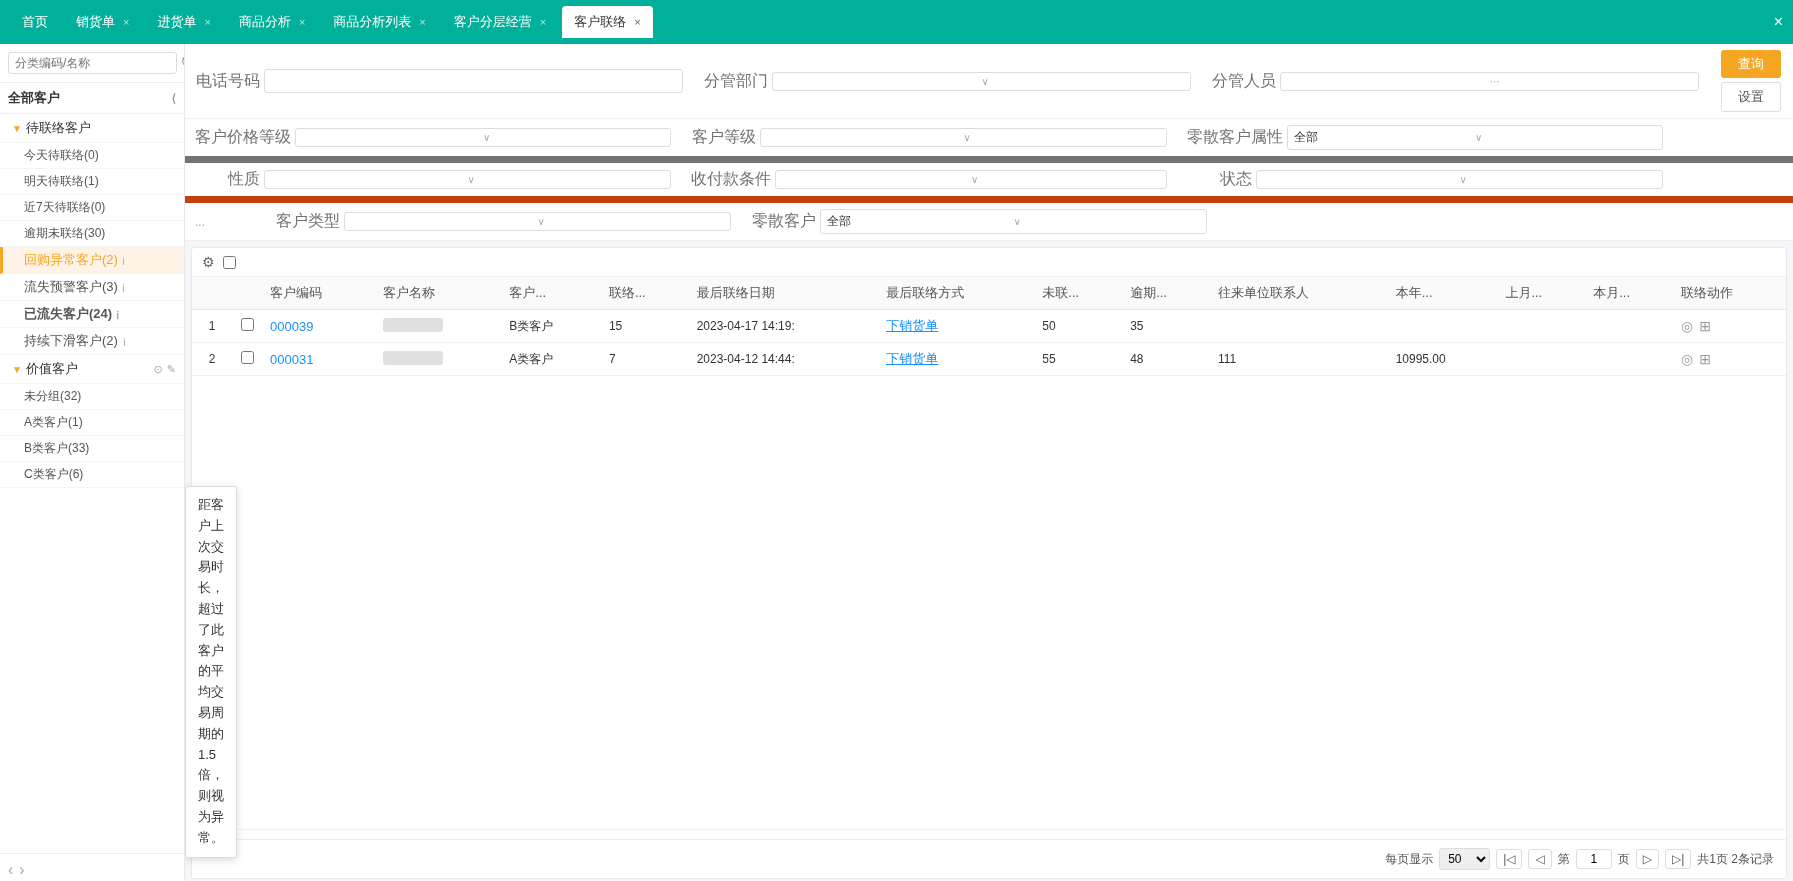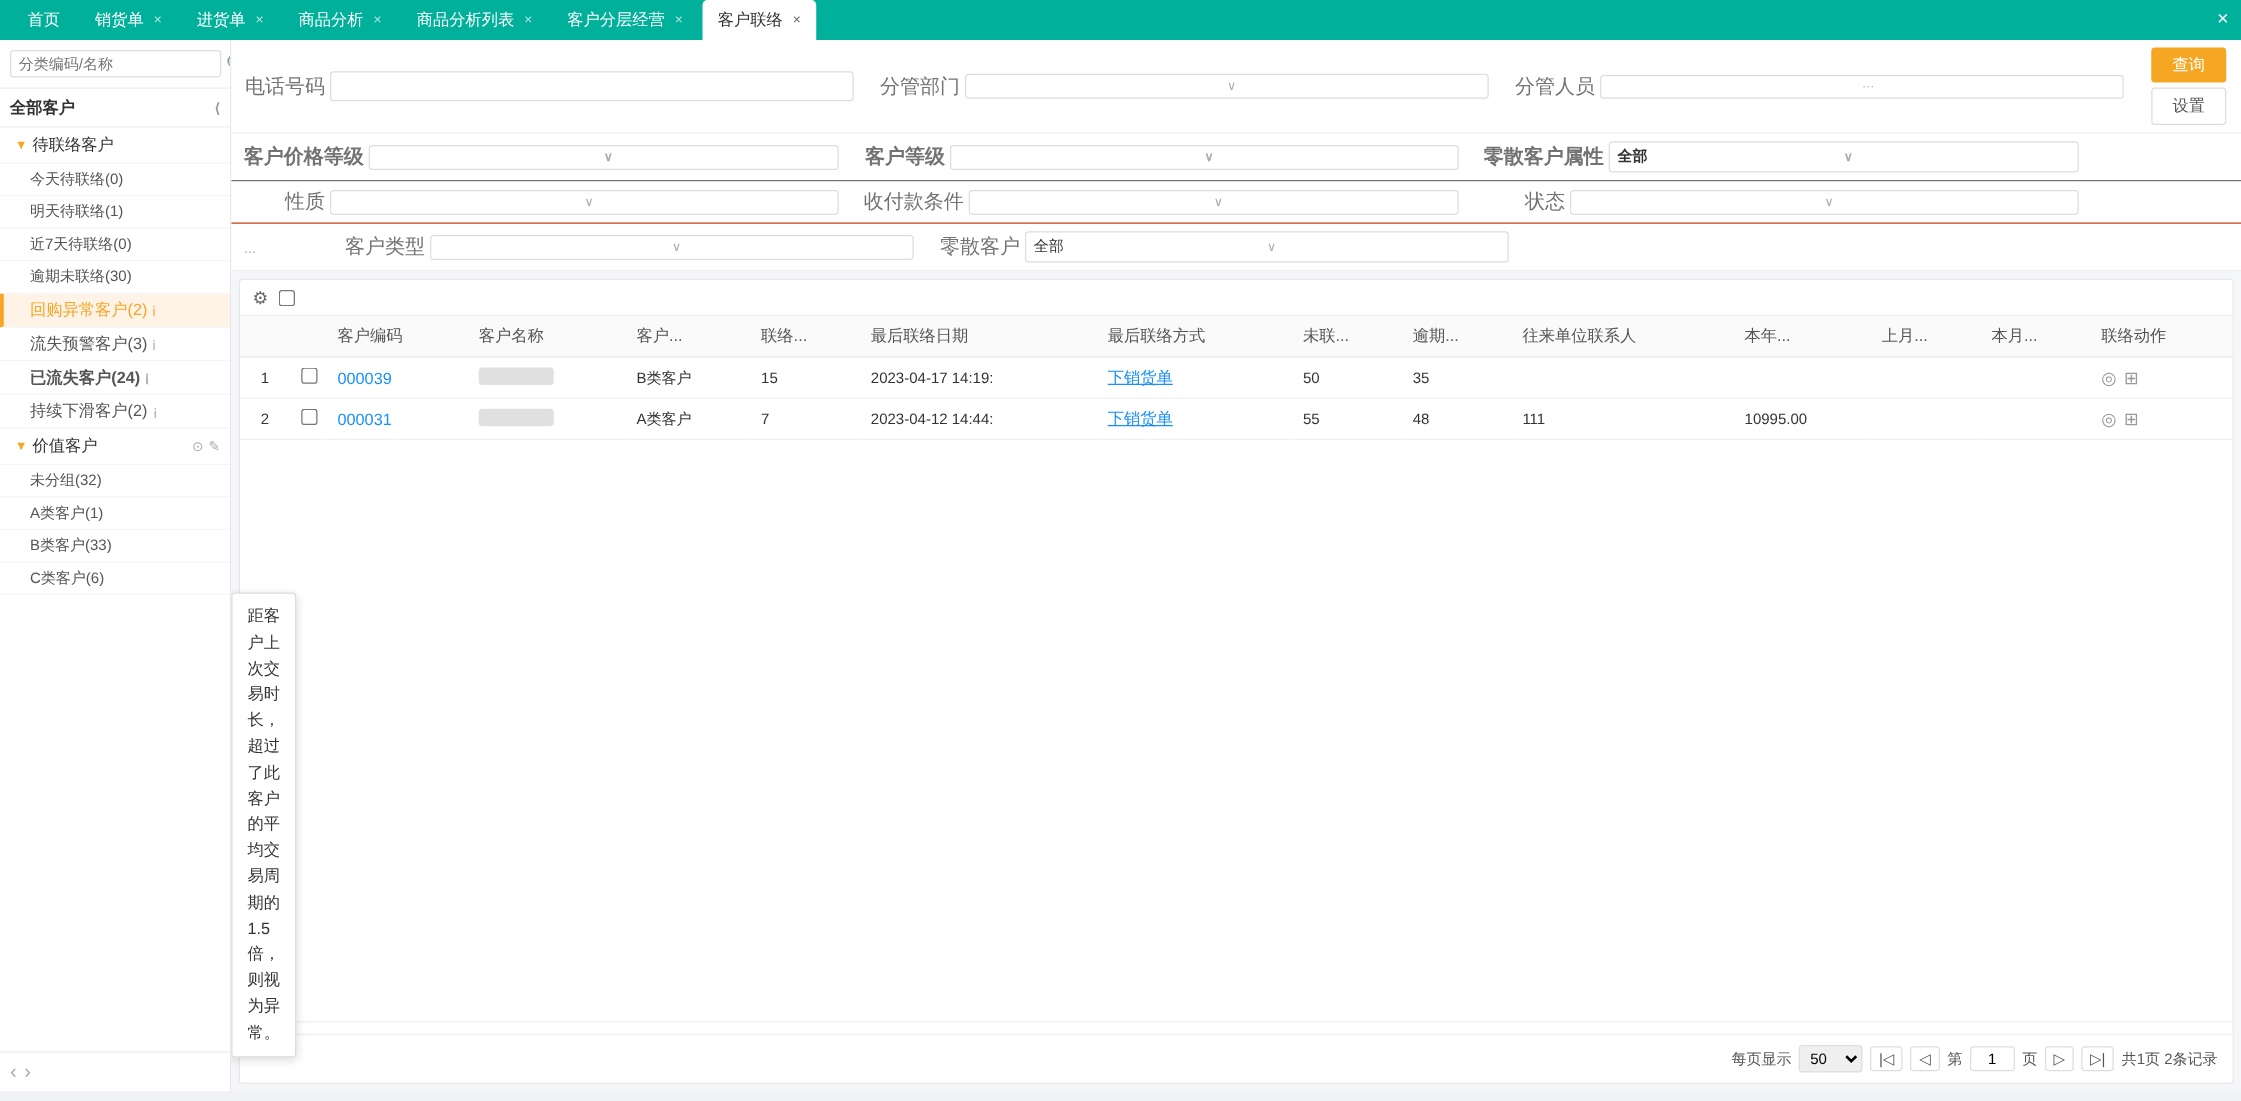--- a/index.html
+++ b/index.html
@@ -1,20 +1,20 @@
 <!DOCTYPE html>
 <html><head>
   <meta charset="utf-8">
   <style>
     * { box-sizing: border-box; margin: 0; padding: 0; font-family: 'Microsoft YaHei', Arial, sans-serif; font-size: 13px; }
     body { background: #f0f2f5; overflow: hidden; width: 1793px; height: 881px; }
 
     
     .top-nav {
-      display: flex; align-items: center; background: #00b09b; height: 32px; padding: 0 10px; gap: 4px;
+      display: flex; align-items: center; background: #00b09b; height: 44px; padding: 0 10px; gap: 4px;
     }
     .top-nav .tab {
       display: flex; align-items: center; gap: 4px; padding: 0 12px; height: 32px; border-radius: 4px 4px 0 0;
       color: #fff; cursor: pointer; font-size: 13px; white-space: nowrap;
     }
     .top-nav .tab.active { background: #fff; color: #333; }
     .top-nav .tab .close-x { font-size: 11px; color: #aaa; margin-left: 4px; cursor: pointer; }
     .top-nav .tab.active .close-x { color: #666; }
     .top-nav .tab:not(.active) .close-x { color: rgba(255,255,255,0.7); }
     .top-nav-close { margin-left: auto; color: #fff; cursor: pointer; font-size: 16px; }
@@ -219,21 +219,21 @@
               <span></span>
               <span class="fa">···</span>
             </div>
           </div>
           <div style="display:flex;flex-direction:column;gap:4px;padding:6px 12px;">
             <button class="btn-query">查询</button>
             <button class="btn-set">设置</button>
           </div>
         </div>
 
-        <div style="display:flex;border-bottom:1px solid #737373;font-weight:bold;">
+        <div style="display:flex;border-bottom:7px solid #737373;">
           <div style="display:flex;align-items:center;flex:1;padding:6px 10px;gap:4px;">
             <span class="f-label">客户价格等级</span>
             <div class="f-select f-control">
               <span></span>
               <span class="fa">∨</span>
             </div>
           </div>
           <div style="display:flex;align-items:center;flex:1;padding:6px 10px;gap:4px;">
             <span class="f-label">客户等级</span>
             <div class="f-select f-control">
@@ -244,21 +244,21 @@
           <div style="display:flex;align-items:center;flex:1;padding:6px 10px;gap:4px;">
             <span class="f-label">零散客户属性</span>
             <div class="f-select f-control">
               <span style="color:#333;">全部</span>
               <span class="fa">∨</span>
             </div>
           </div>
           <div style="width:120px;"></div>
         </div>
 
-        <div style="display:flex;align-items:center;border-bottom:1px solid #c2410c;">
+        <div style="display:flex;align-items:center;border-bottom:7px solid #c2410c;">
           <div style="display:flex;align-items:center;flex:1;padding:6px 10px;gap:4px;">
             <span class="f-label">性质</span>
             <div class="f-select f-control">
               <span></span>
               <span class="fa">∨</span>
             </div>
           </div>
           <div style="display:flex;align-items:center;flex:1;padding:6px 10px;gap:4px;">
             <span class="f-label">收付款条件</span>
             <div class="f-select f-control">

